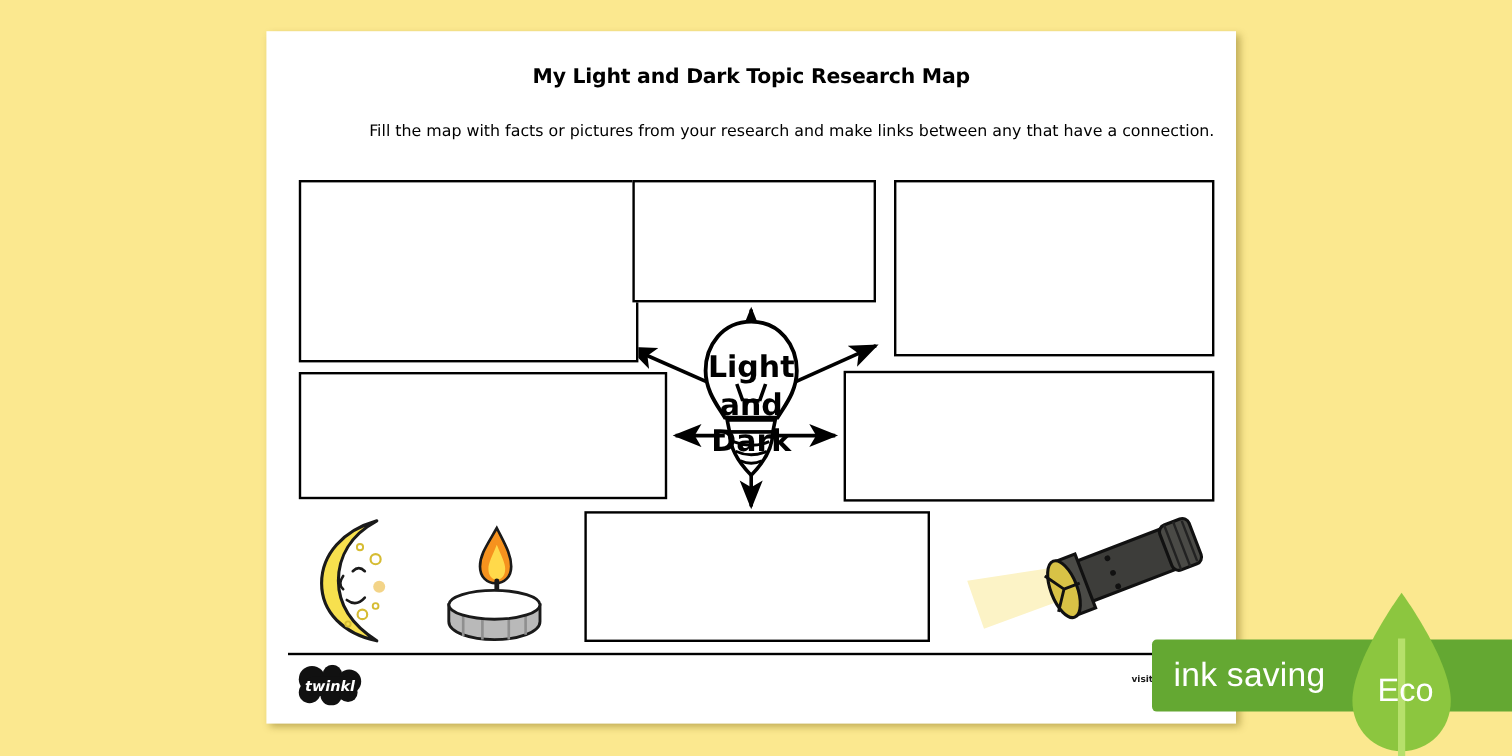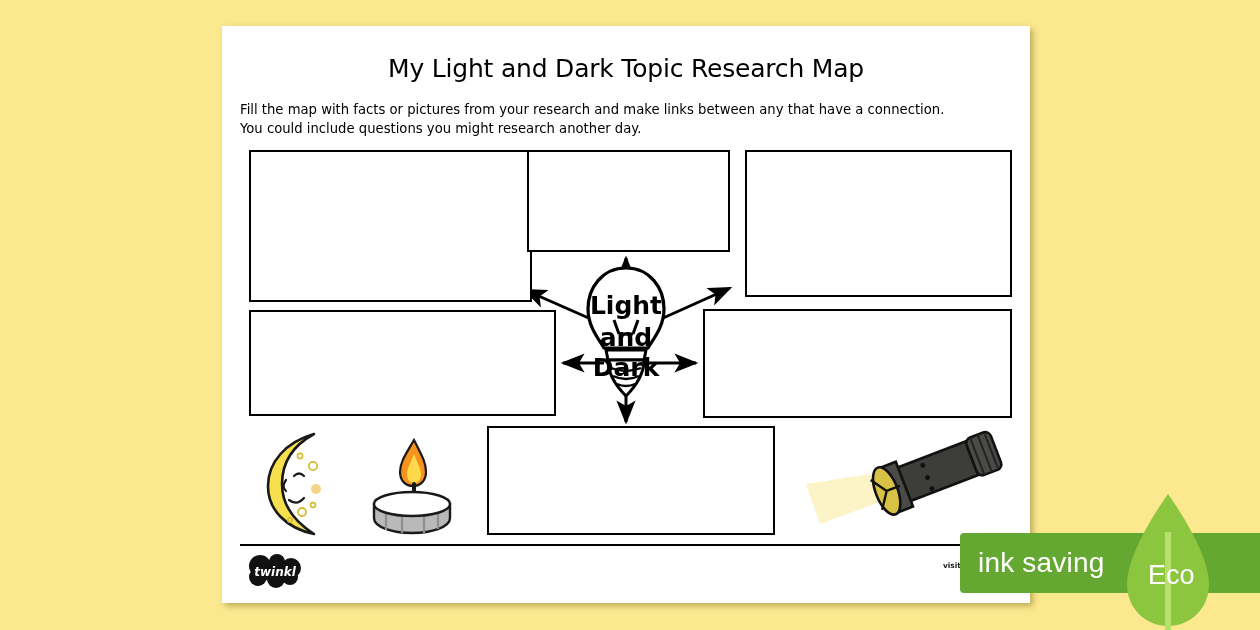--- a/index.html
+++ b/index.html
@@ -28,32 +28,32 @@
   }
 
   
   #title {
     position: absolute;
     left: 0;
     top: 28px;
     width: 100%;
     text-align: center;
     font-family: "DejaVu Sans", sans-serif;
-    font-size: 25px;
-    font-weight: normal;
+    font-size: 17px;
+    font-weight: bold;
     letter-spacing: -0.2px;
     color: #000;
   }
 
   #subtitle {
     position: absolute;
     left: 18px;
     top: 74px;
     width: 772px;
-    text-align: left;
+    text-align: right;
     font-family: "DejaVu Sans", sans-serif;
     font-size: 13.2px;
     line-height: 19px;
     color: #000;
   }
 
   
   .box {
     position: absolute;
     background: #fff;
@@ -181,21 +181,20 @@
 </style>
 </head>
 <body>
 
 <div id="page">
 
   <div id="title">My Light and Dark Topic Research Map</div>
 
   <div id="subtitle">
     <div>Fill the map with facts or pictures from your research and make links between any that have a connection.</div>
-    <div>You could include questions you might research another day.</div>
   </div>
 
   <svg id="connectors" viewBox="0 0 808 577" xmlns="http://www.w3.org/2000/svg">
     <defs>
       <marker id="ah" markerWidth="9" markerHeight="9" refX="7.2" refY="3.2" orient="auto" markerUnits="strokeWidth">
         <path d="M0,0 L8,3.2 L0,6.4 L1.9,3.2 Z" fill="#000"></path>
       </marker>
     </defs>
 
     <line x1="378" y1="297" x2="303" y2="264" stroke="#000" stroke-width="3" marker-end="url(#ah)"></line>

